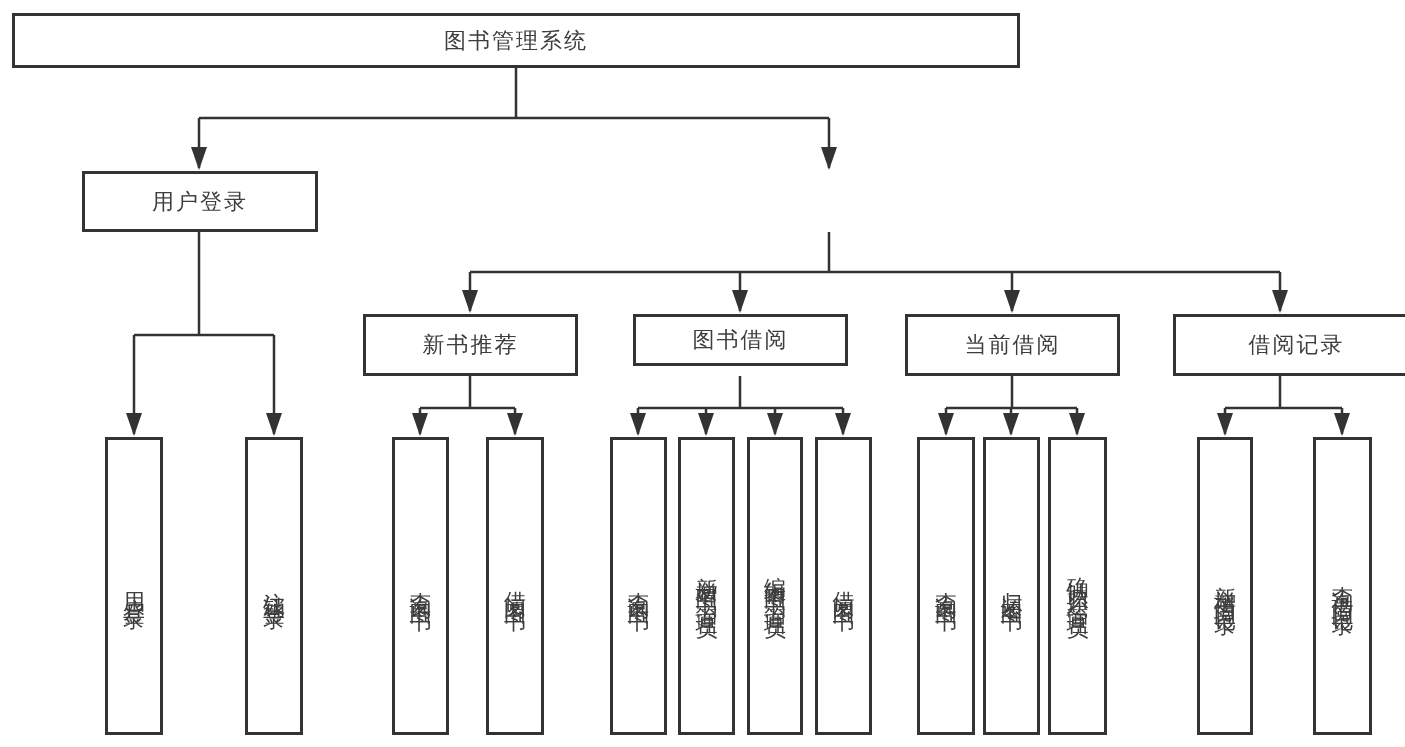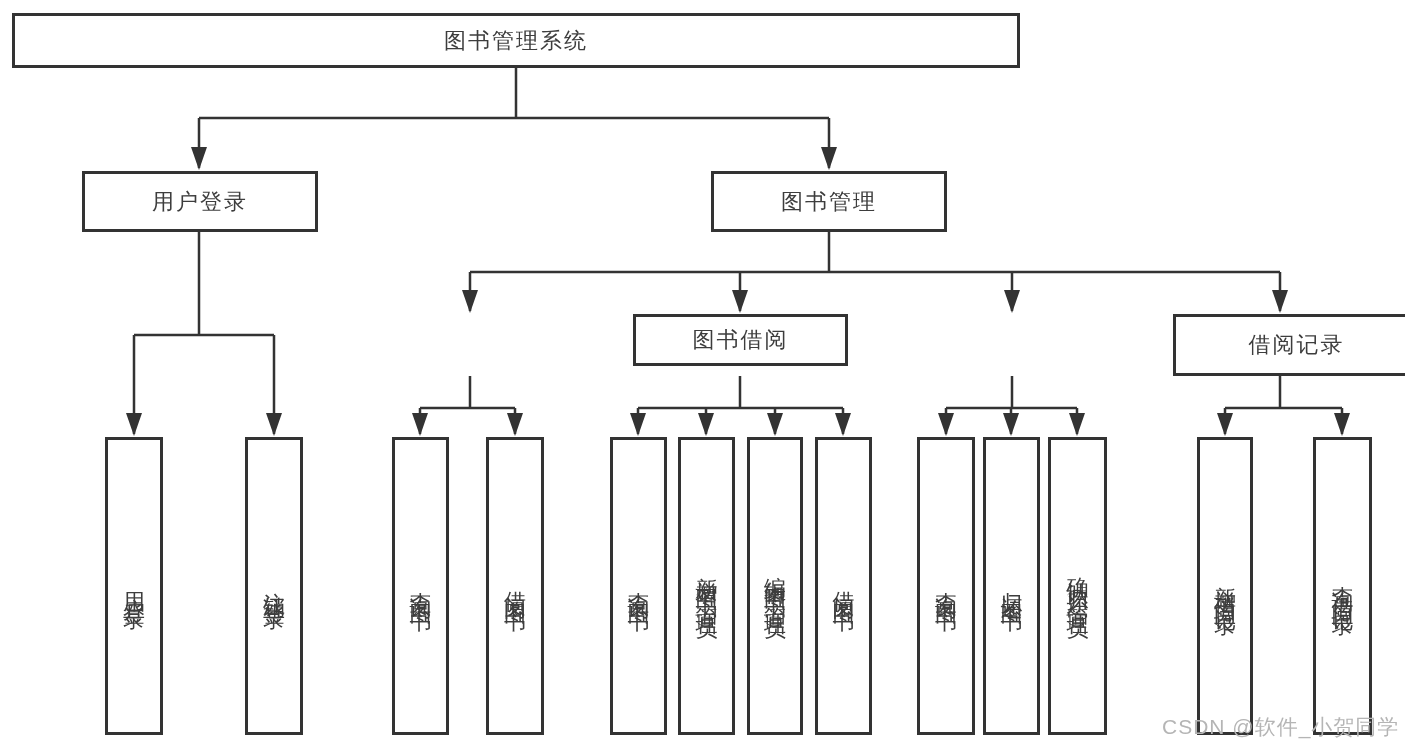--- a/index.html
+++ b/index.html
@@ -94,38 +94,38 @@
     <polygon points="938,413 954,413 946,436"></polygon>
     <polygon points="1003,413 1019,413 1011,436"></polygon>
     <polygon points="1069,413 1085,413 1077,436"></polygon>
     <polygon points="1217,413 1233,413 1225,436"></polygon>
     <polygon points="1334,413 1350,413 1342,436"></polygon>
   </svg>
 
   <div class="box h" style="left:12px;top:13px;width:1008px;height:55px">图书管理系统</div>
 
   <div class="box h" style="left:82px;top:171px;width:236px;height:61px">用户登录</div>
-  <div class="box h" style="left:711px;top:171px;width:236px;height:61px">图书管理</div>
 
+  <div class="box h" style="left:363px;top:314px;width:215px;height:62px">新书推荐</div>
   <div class="box h" style="left:633px;top:314px;width:215px;height:52px">图书借阅</div>
+  <div class="box h" style="left:905px;top:314px;width:215px;height:62px">当前借阅</div>
   <div class="box h" style="left:1173px;top:314px;width:247px;height:62px">借阅记录</div>
 
   <div class="box v" style="left:105px;top:437px;width:58px;height:298px">用户登录</div>
   <div class="box v" style="left:245px;top:437px;width:58px;height:298px">注销登录</div>
 
   <div class="box v" style="left:392px;top:437px;width:57px;height:298px">查询图书</div>
   <div class="box v" style="left:486px;top:437px;width:58px;height:298px">借阅图书</div>
 
   <div class="box v" style="left:610px;top:437px;width:57px;height:298px">查询图书</div>
   <div class="box v" style="left:678px;top:437px;width:57px;height:298px">新增图书（管理员）</div>
   <div class="box v" style="left:747px;top:437px;width:56px;height:298px">编辑图书（管理员）</div>
   <div class="box v" style="left:815px;top:437px;width:57px;height:298px">借阅图书</div>
 
   <div class="box v" style="left:917px;top:437px;width:58px;height:298px">查询图书</div>
   <div class="box v" style="left:983px;top:437px;width:57px;height:298px">归还图书</div>
   <div class="box v" style="left:1048px;top:437px;width:59px;height:298px">确认归还（管理员）</div>
 
   <div class="box v" style="left:1197px;top:437px;width:56px;height:298px">新增借阅记录</div>
   <div class="box v" style="left:1313px;top:437px;width:59px;height:298px">查询借阅记录</div>
 
-  <div class="watermark" style="left:1162px;top:713px">CSDN @软件_小贺同学</div>
 
 </div>
 
 </body></html>

